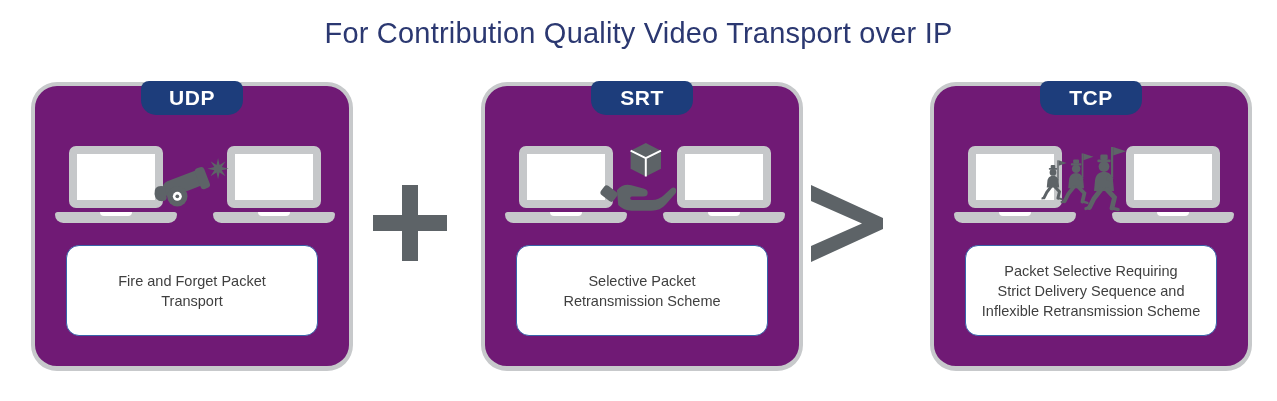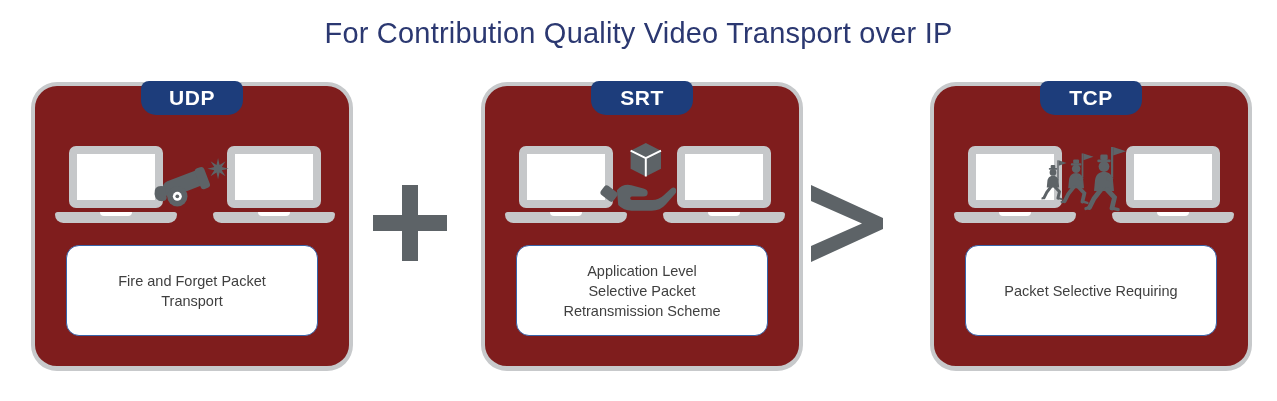--- a/index.html
+++ b/index.html
@@ -2,21 +2,21 @@
 <html><head>
 <meta charset="utf-8">
 <style>
   html,body { margin:0; padding:0; background:#fff; font-family:"Liberation Sans", sans-serif; }
   .canvas { position:relative; width:1277px; height:401px; background:#fff; overflow:hidden; }
 
   .title { position:absolute; top:17px; left:0; width:100%; margin:0; text-align:center;
            font-size:29px; font-weight:500; color:#2b3871; letter-spacing:0.2px; }
 
   .card { position:absolute; top:82px; width:322px; height:289px; box-sizing:border-box;
-          background:#7f1d1d; border:4px solid #c7c9cb; border-bottom-width:5px; border-radius:26px; }
+          background:#701a75; border:4px solid #c7c9cb; border-bottom-width:5px; border-radius:26px; }
   .card-udp { left:31px; }
   .card-srt { left:481px; }
   .card-tcp { left:930px;padding-left:9px; }
 
   .badge { position:absolute; top:-5px; left:50%; transform:translateX(-50%);
            min-width:102px; height:34px; box-sizing:border-box; padding:0 26px;
            background:#1d3d7b; color:#ffffff; font-size:21px; font-weight:bold;
            text-align:center; line-height:33px; letter-spacing:0.5px;
            border-radius:8px 8px 15px 15px; }
 
@@ -114,21 +114,20 @@
           <path d="M22 66
                    q8 -9 19 -6.5 l16 4.5 q5.5 1.3 5.5 5.8 q0 4.7 -5.8 4.7 l-15 0
                    q-2.2 0 -2.2 2.2 q0 2.2 2.2 2.2 l26.5 0 q9 0 15.5 -6.2 l8.5 -8
                    q4 -3.7 7 -0.7 q2.8 3 -0.5 6.8 l-12.5 14 q-7.2 8.2 -18.5 8.2 l-26.5 0
                    q-10.5 0 -17.5 -7.5 z"></path>
           <rect x="1" y="63" width="21" height="15" rx="4" transform="rotate(38 11.5 70.5)"></rect>
         </g>
       </svg>
     </div>
     <div class="textbox">
-      <div>Application Level</div>
       <div>Selective Packet</div>
       <div>Retransmission Scheme</div>
     </div>
   </section>
 
   <div class="operator op-gt" aria-label="&gt;">
     <svg width="72" height="77" viewBox="0 0 72 77">
       <path fill="#5d6367" d="M0 0 L72 33 L72 44 L0 77 L0 61 L51 38.5 L0 16 Z"></path>
     </svg>
   </div>
@@ -168,16 +167,18 @@
             </g>
           </g>
         </defs>
         <use href="#soldier" transform="translate(0,30.3) scale(0.62)"></use>
         <use href="#soldier" transform="translate(20,23.4) scale(0.79)"></use>
         <use href="#soldier" transform="translate(44,17) scale(1)"></use>
       </svg>
     </div>
     <div class="textbox">
       <div>Packet Selective Requiring</div>
+      <div>Strict Delivery Sequence and</div>
+      <div>Inflexible Retransmission Scheme</div>
     </div>
   </section>
 
 </div>
 
 </body></html>

